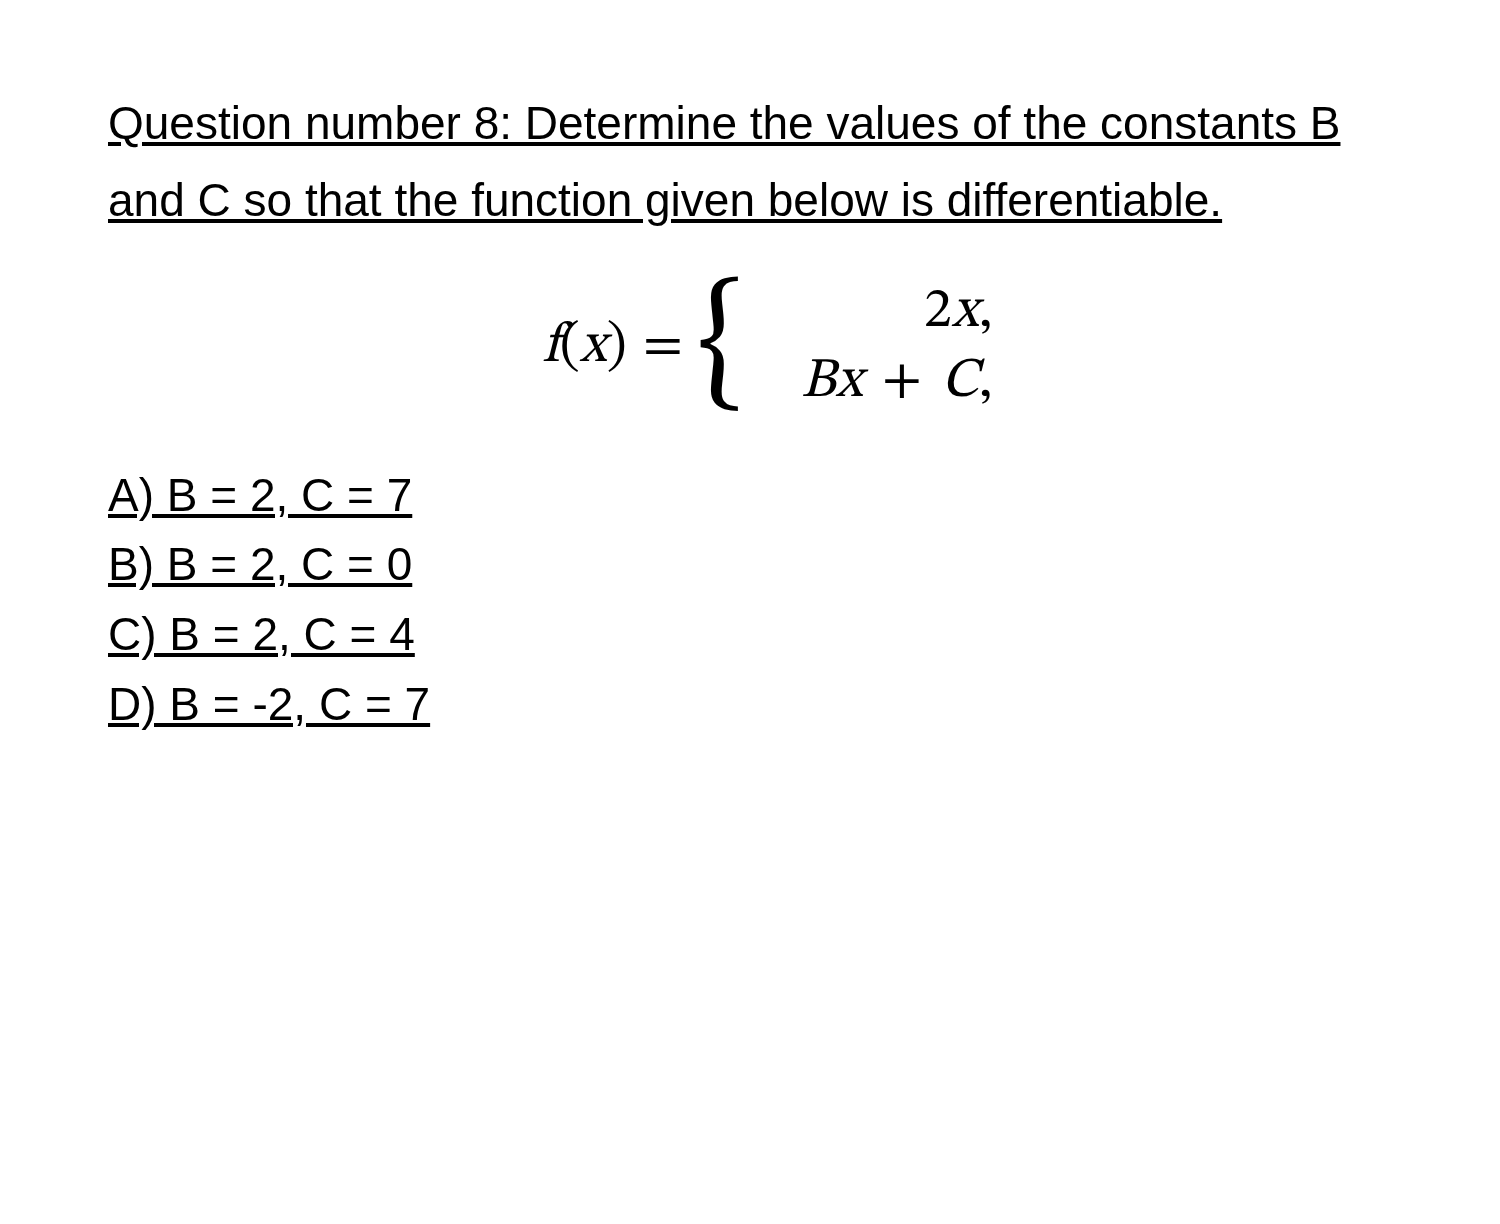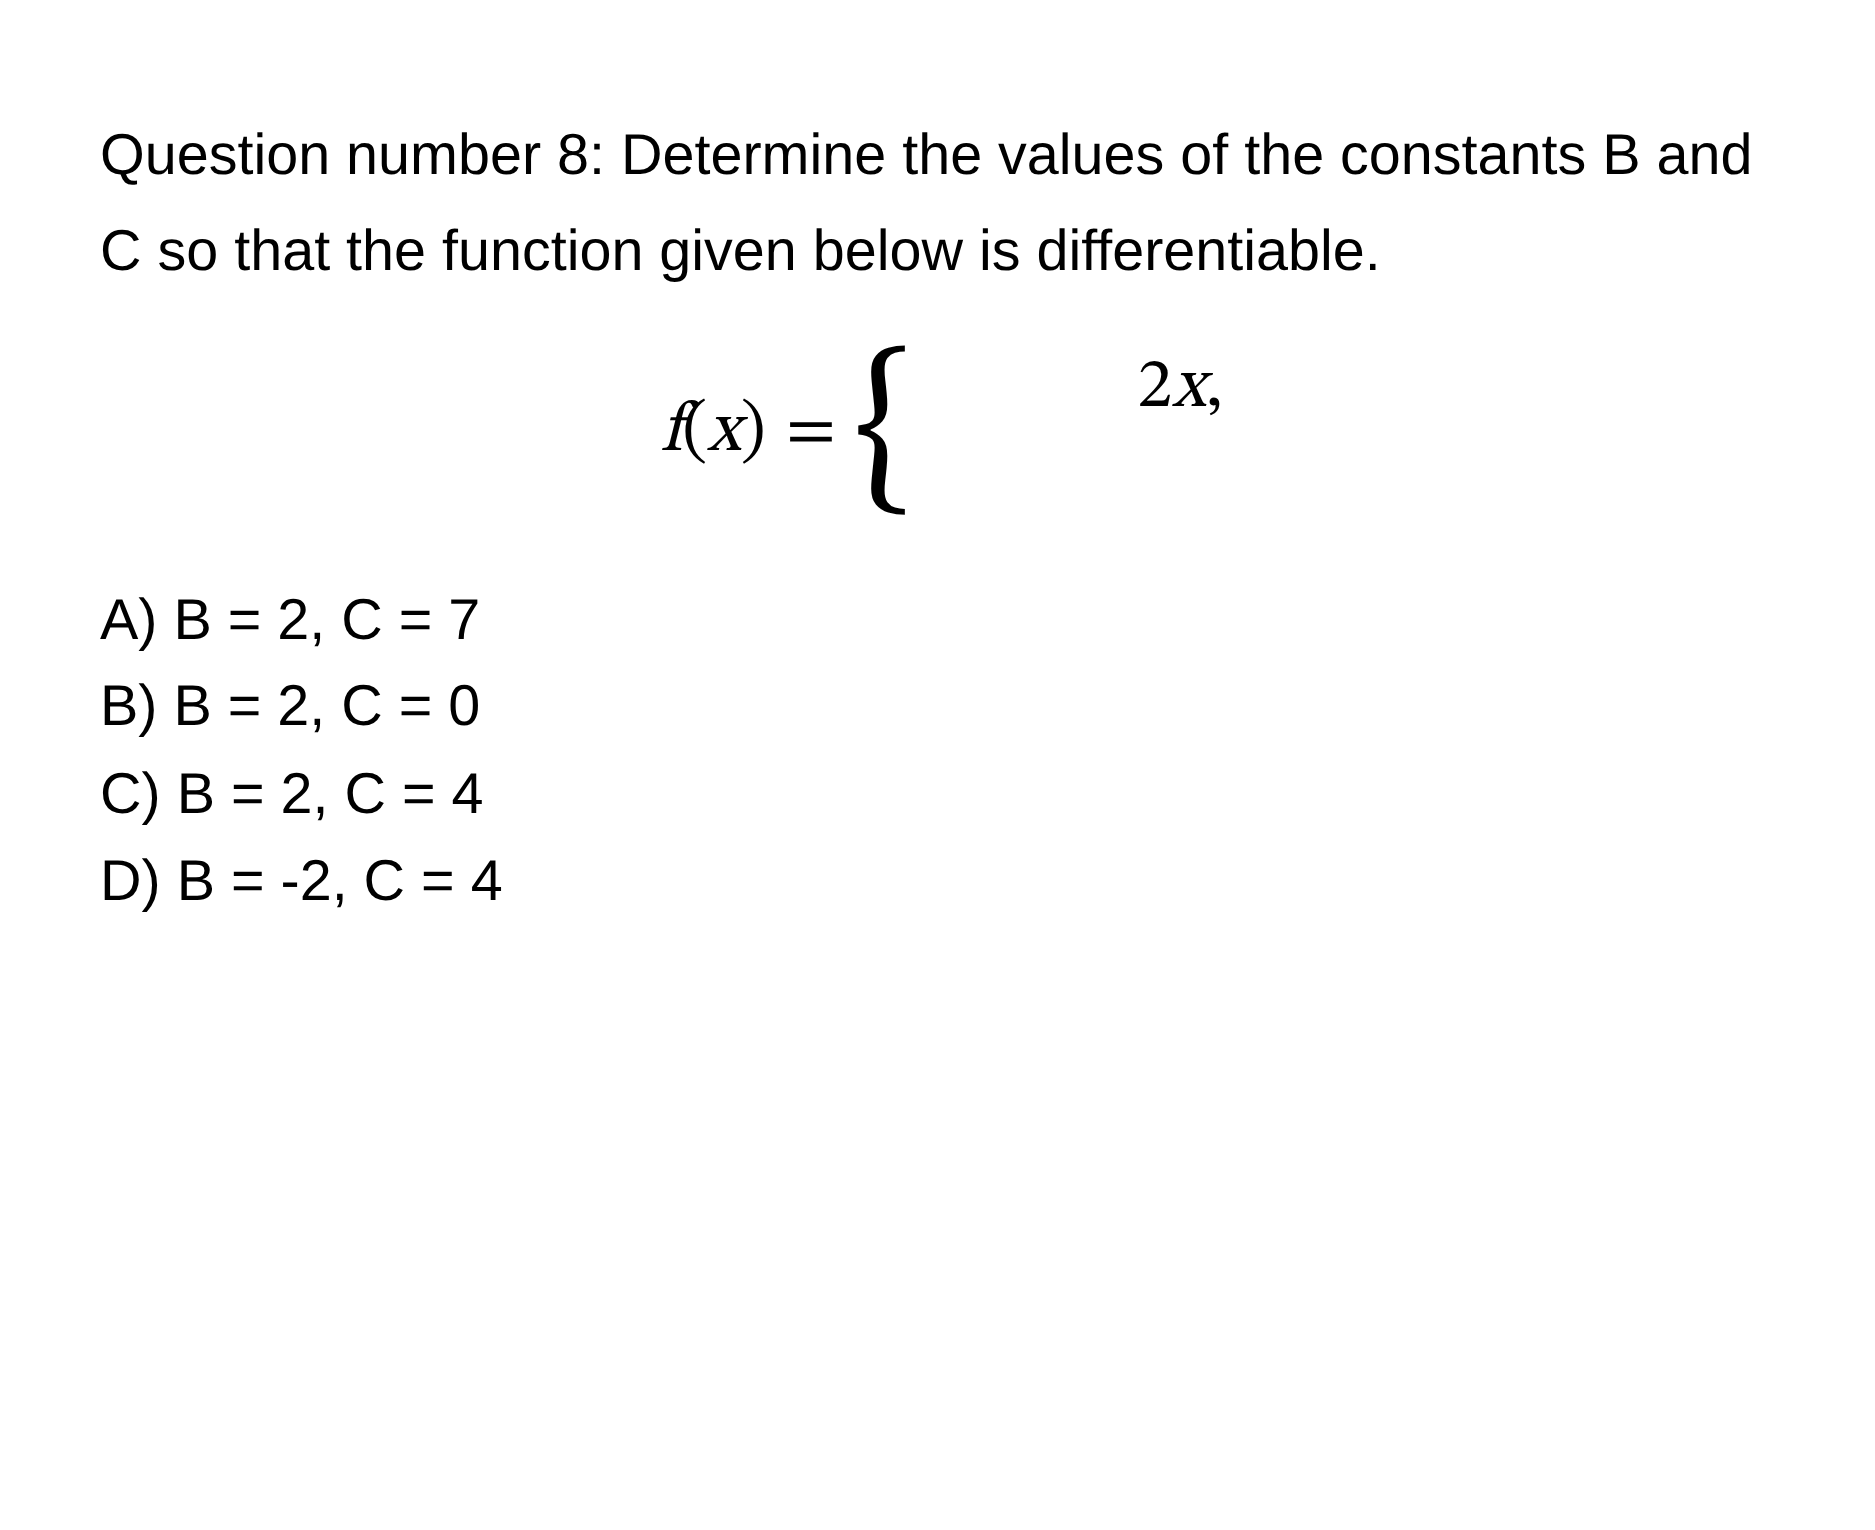--- a/index.html
+++ b/index.html
@@ -5,22 +5,23 @@
   html, body {
     margin: 0;
     padding: 0;
     width: 1500px;
     height: 1224px;
     background: #ffffff;
     font-family: Arial, Helvetica, sans-serif;
     color: #000000;
   }
   .page {
-    padding: 85px 85px 0 80px;
+    padding: 85px 85px 0 108px;
     box-sizing: border-box;
+    text-decoration: underline;
   }
   .prompt-text {
     font-size: 46px;
     line-height: 1.68;
     letter-spacing: 0px;
     margin-bottom: 36px;
   }
   .equation-block {
     text-align: center;
     margin: 28px 0 45px 0;
@@ -94,26 +95,31 @@
       </span>
       <span class="eq">=</span>
       <span class="brace">{</span>
       <span class="cases">
         <span class="case-line">
           <span class="case-left">
             <span class="upright">2</span><span>x</span><span class="upright">,</span>
           </span>
         </span>
         <span class="case-line">
+          <span class="case-left">
+            <span>B</span><span>x</span>
+            <span class="upright" style="font-style:normal; margin:0 6px;">+</span>
+            <span>C</span><span class="upright" style="font-style:normal">,</span>
+          </span>
         </span>
       </span>
     </div>
   </div>
 
 
   <div class="options">
     <div class="option">A) B = 2, C = 7</div>
     <div class="option">B) B = 2, C = 0</div>
     <div class="option">C) B = 2, C = 4</div>
-    <div class="option">D) B = -2, C = 4</div>
+    <div class="option">D) B = -2, C = 7</div>
   </div>
 
 </div>
 
 </body></html>

